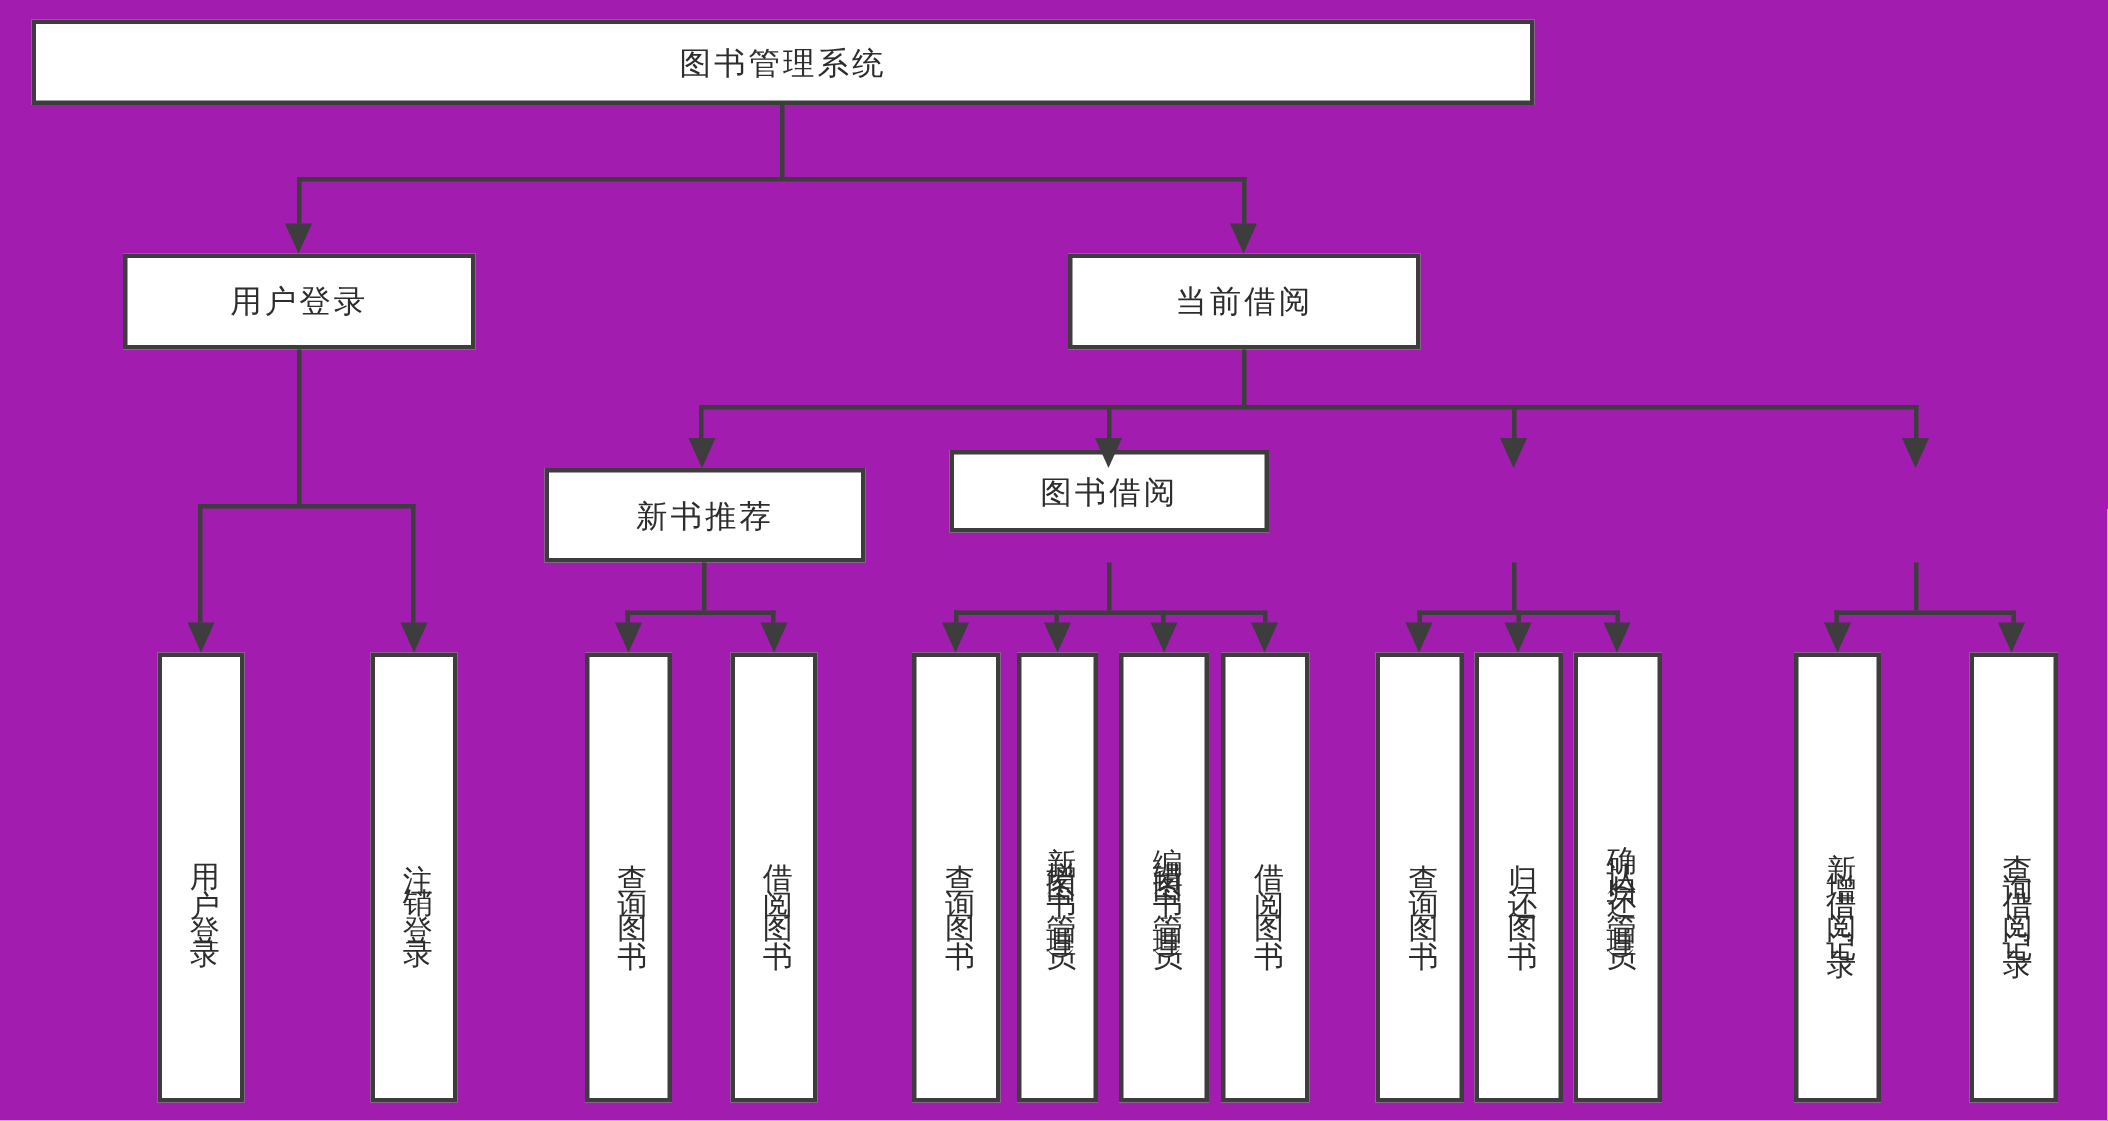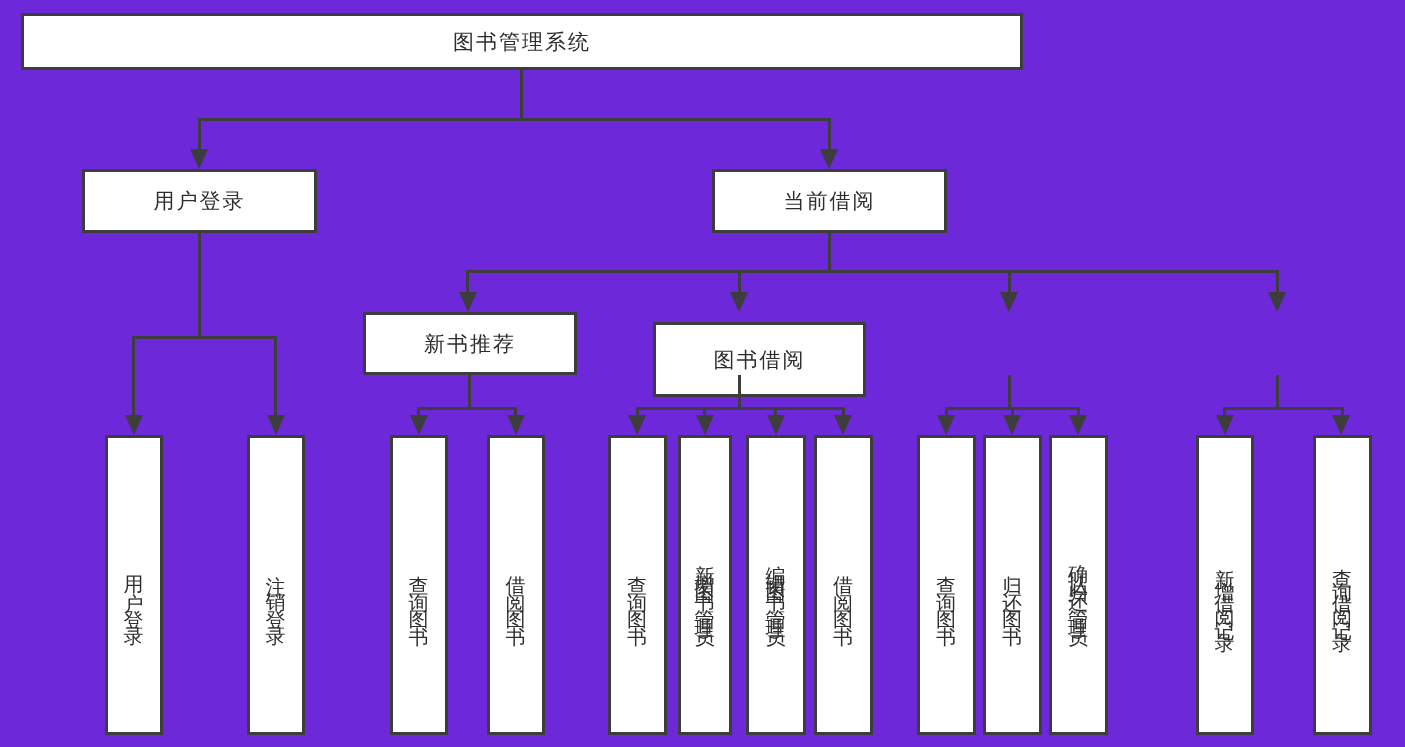--- a/index.html
+++ b/index.html
@@ -1,19 +1,19 @@
 <!DOCTYPE html>
 <html><head>
 <meta charset="utf-8">
 <style>
   :root { --line:#3d3d3d; --text:#2d2d2d; }
   html,body { margin:0; padding:0; background:#fff; }
   .canvas {
-    position:relative; width:1405px; height:747px; background:#6d28d9;
-    overflow:hidden; font-family:Liberation Sans, sans-serif;
+    position:relative; width:1405px; height:747px; background:#a21caf;
+    overflow:hidden; font-family:Liberation Mono, monospace;
   }
   .box {
     position:absolute; box-sizing:border-box; background:#fff;
     border:3px solid var(--line);
     display:flex; align-items:center; justify-content:center;
   }
   .hlabel { font-size:21px; letter-spacing:2px; color:var(--text); white-space:nowrap; }
   .leaf {
     position:absolute; top:435px; height:300px; box-sizing:border-box;
     background:#fff; border:3px solid var(--line);
@@ -51,21 +51,21 @@
   <div class="box" style="left:82px; top:169px; width:235px; height:64px;">
     <span class="hlabel">用户登录</span>
   </div>
   <div class="box" style="left:712px; top:169px; width:235px; height:64px;">
     <span class="hlabel">当前借阅</span>
   </div>
 
   <div class="box" style="left:363px; top:312px; width:214px; height:63px;">
     <span class="hlabel">新书推荐</span>
   </div>
-  <div class="box" style="left:633px; top:322px; width:213px; height:75px;margin-left:20px;">
+  <div class="box" style="left:633px; top:300px; width:213px; height:55px;">
     <span class="hlabel">图书借阅</span>
   </div>
 
   <div class="leaf" style="left:105px; width:58px;">
     <span class="vtext v4">用户登录</span>
   </div>
   <div class="leaf" style="left:247px; width:58px;">
     <span class="vtext v4">注销登录</span>
   </div>
 

